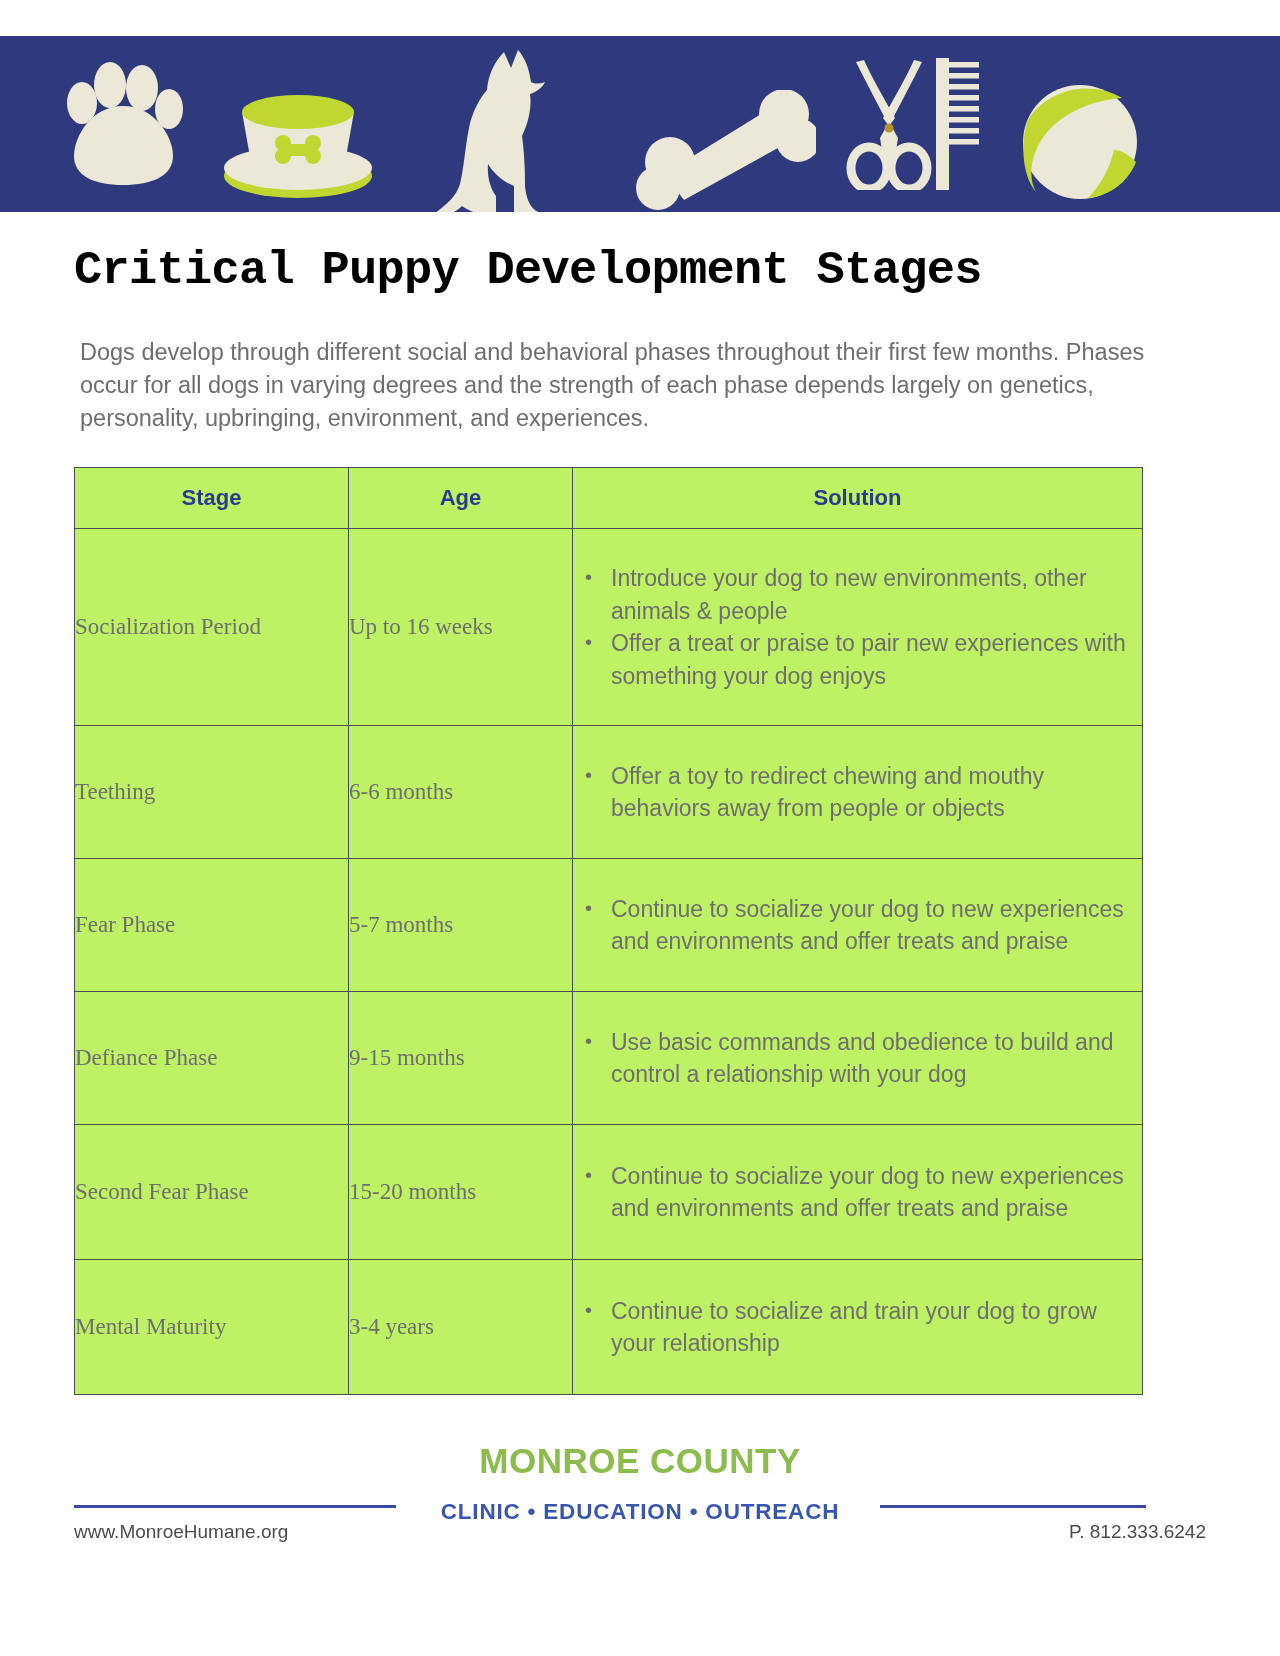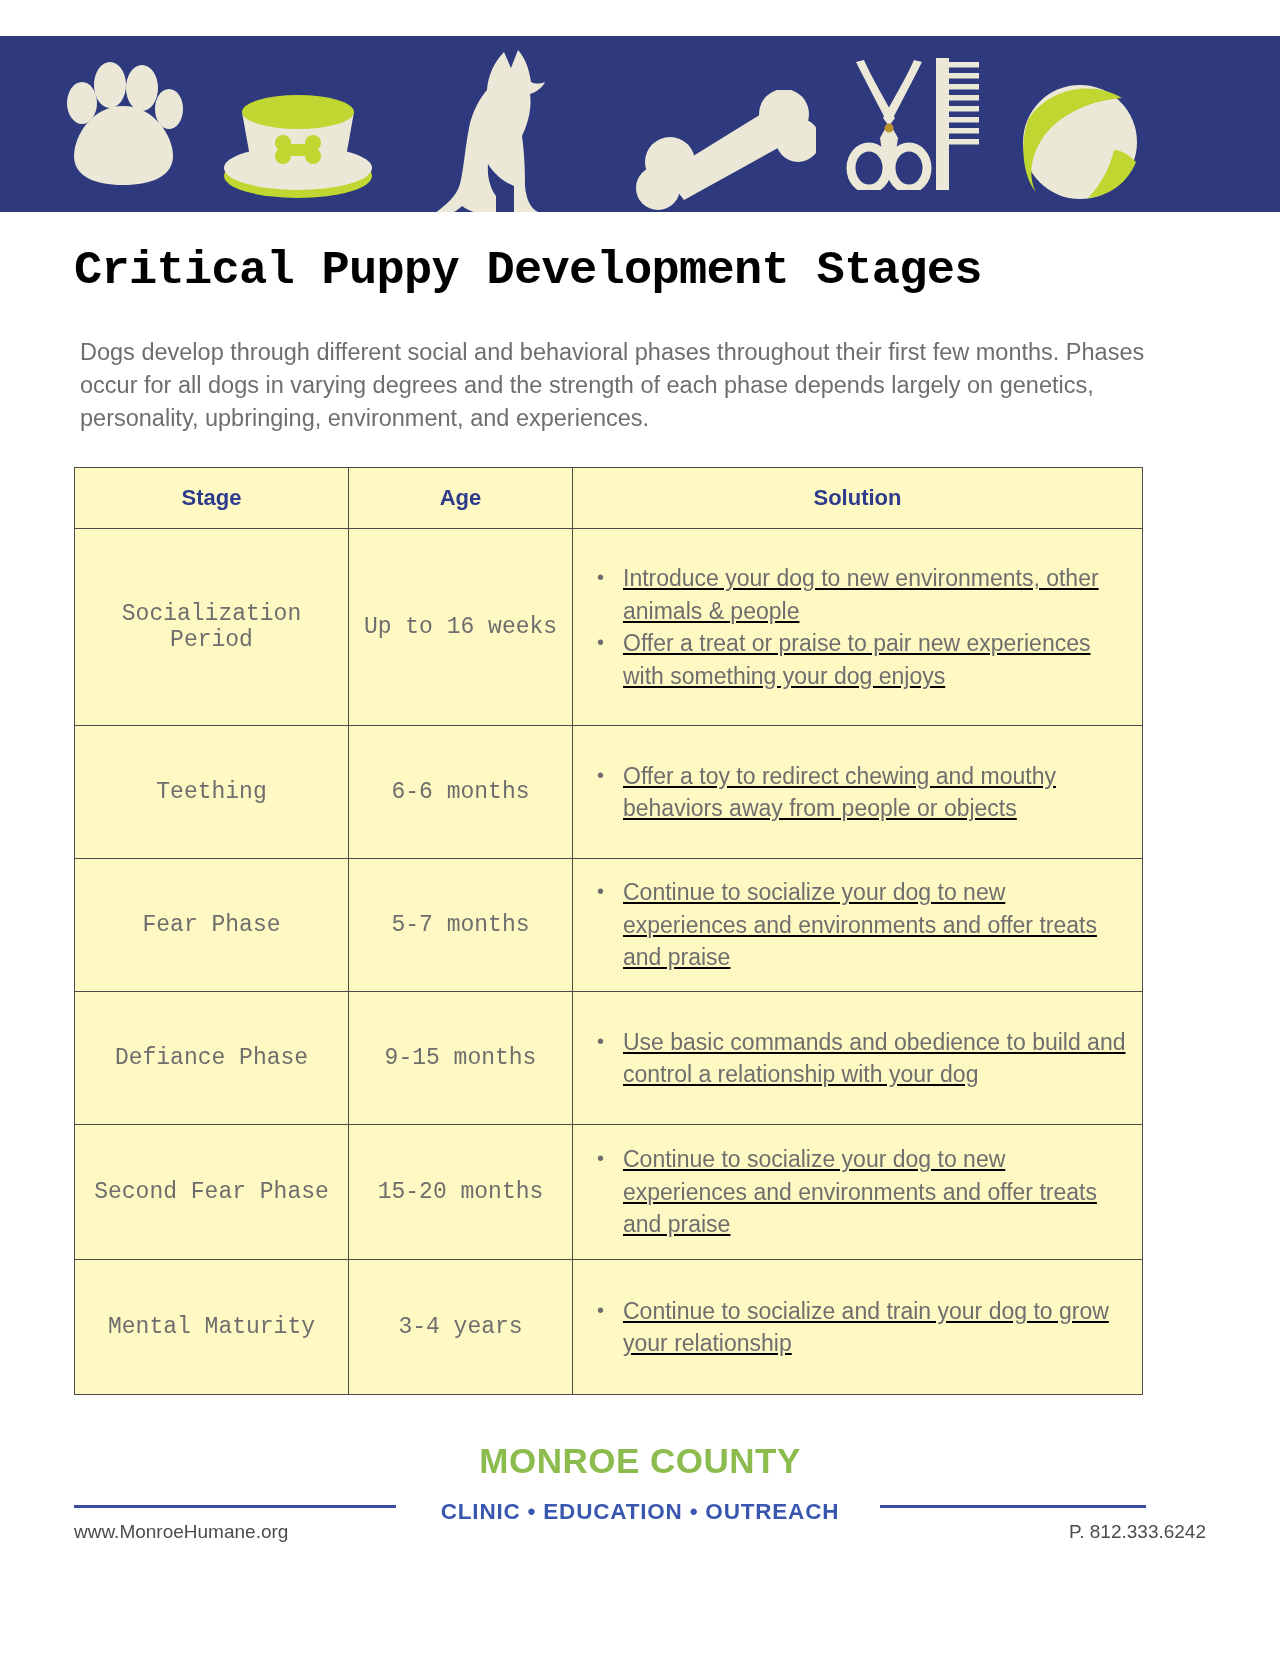--- a/index.html
+++ b/index.html
@@ -75,48 +75,46 @@
     top: 255px;
     width: 1068px;
     border-collapse: collapse;
     table-layout: fixed;
   }
   .stages-table th,
   .stages-table td {
     border: 1.5px solid #4c4c4c;
     vertical-align: middle;
     padding: 0;
-    background: #fef9c3;
+    background: #bef264;
   }
   .stages-table th {
     height: 60px;
     font-size: 22px;
     font-weight: bold;
     color: #2e3a8c;
     text-align: center;
     font-family: "Liberation Sans", sans-serif;
   }
   .col-stage  { width: 274px; }
   .col-age    { width: 224px; }
   .col-sol    { width: 570px; }
 
   .cell-center {
-    text-align: center;
     font-size: 23px;
     color: #6e6e6e;
-    font-family: Liberation Mono, monospace;
+    font-family: Liberation Serif, serif;
   }
   .sol-cell {
     padding: 14px 12px 14px 10px;
   }
   .bullets {
-    margin: 12px;
+    margin: 0;
     padding: 0;
     list-style: none;
-    text-decoration: underline;
   }
   .bullets li {
     position: relative;
     padding-left: 38px;
     font-size: 23px;
     line-height: 32.5px;
     color: #6e6e6e;
     font-family: "Liberation Sans", sans-serif;
   }
   .bullets li + li { margin-top: 0px; }

